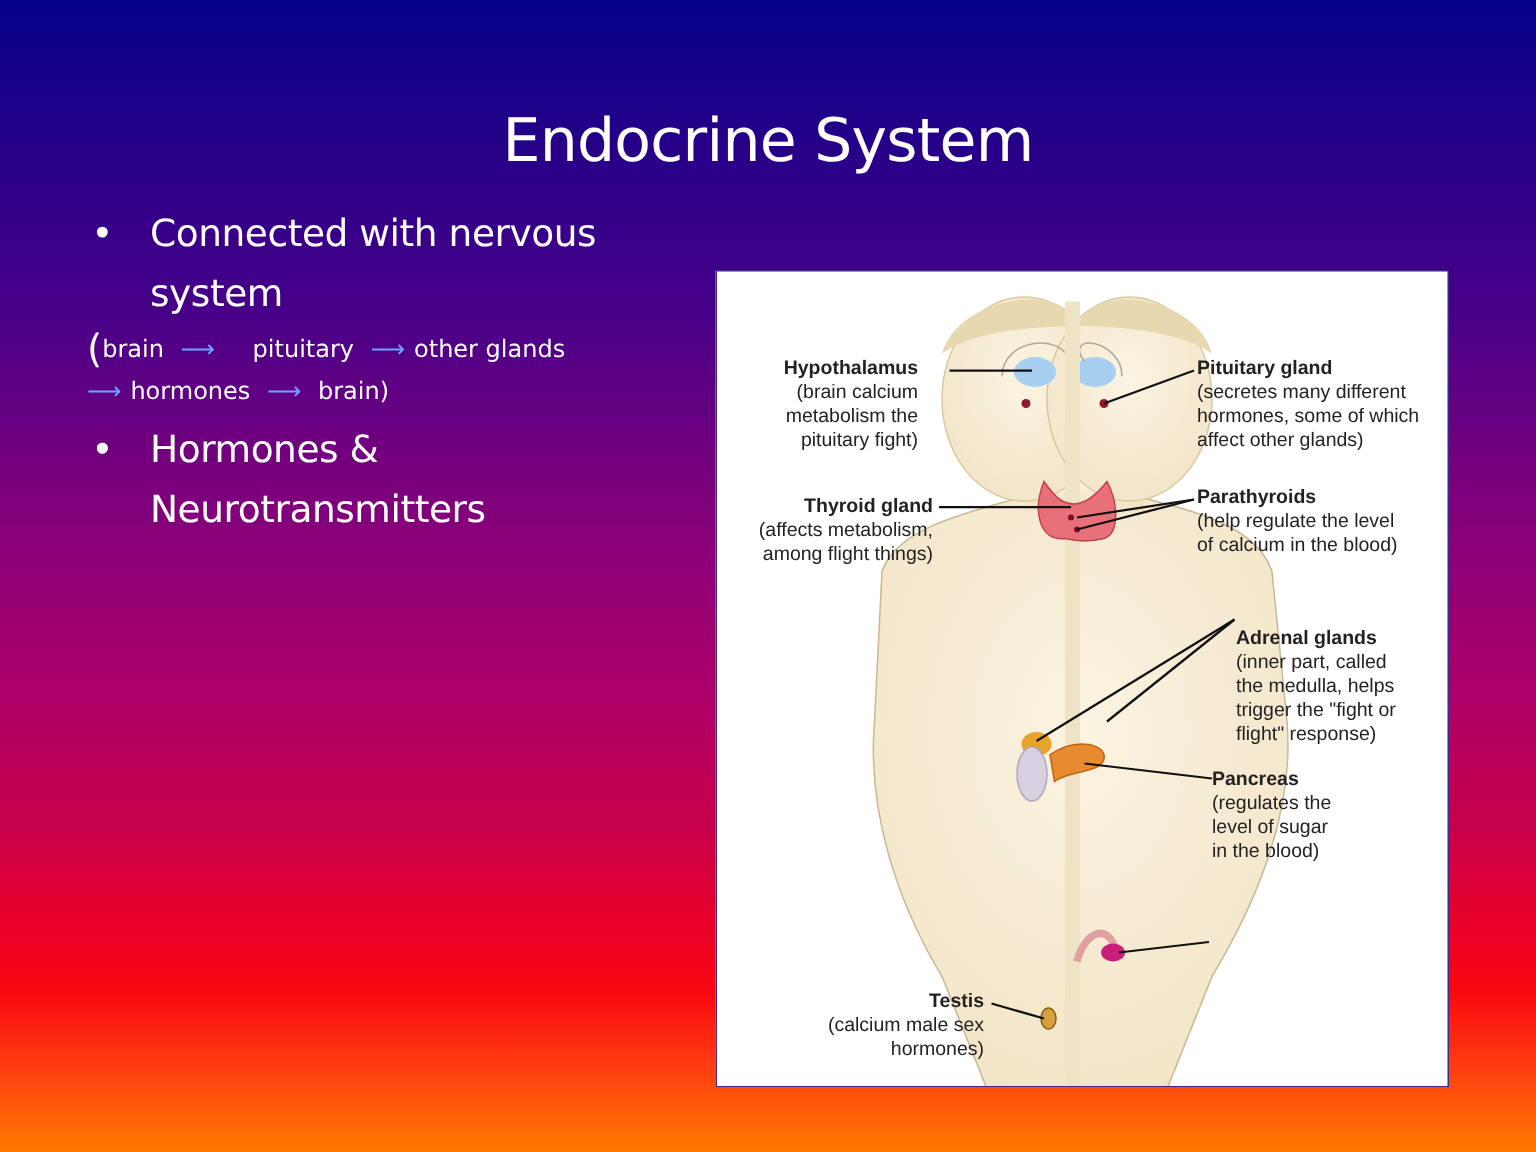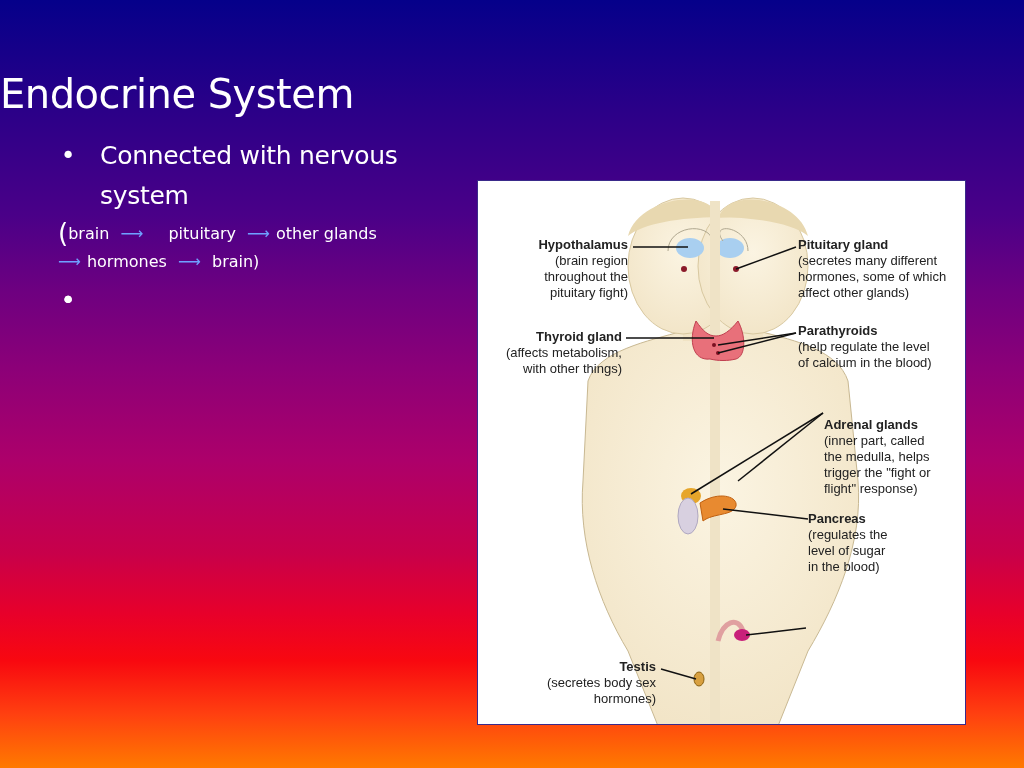--- a/index.html
+++ b/index.html
@@ -6,21 +6,21 @@
   body {
     width:1024px; height:768px; overflow:hidden; position:relative;
     background: linear-gradient(to bottom,
       #05008a 0%, #2a0088 14%, #4a0088 28%, #6e0080 38%,
       #8c0078 48%, #ad006a 60%, #c8004a 72%, #e8002a 80%,
       #f80810 86%, #ff4010 93%, #ff7a00 100%);
     font-family: "DejaVu Sans", "Liberation Sans", sans-serif;
     color:#fff;
   }
   .title {
-    position:absolute; left:0; top:44px; width:1024px; 
+    position:absolute; left:0; top:44px; width:1024px; text-align:center;
     font-size:40px; letter-spacing:-0.5px; font-weight:normal;
   }
   .content { position:absolute; left:58px; top:136px; width:400px; }
   .bullet { position:relative; padding-left:42px; font-size:25px; line-height:40px; letter-spacing:-0.3px; }
   .bullet .dot { position:absolute; left:0; top:0; width:20px; text-align:center; }
   .bullet-gap { margin-top:4px; }
   .flow { font-size:16px; line-height:30px; margin-top:2px; }
   .flow .paren { font-size:26px; vertical-align:-3px; }
   .flow .arrow { color:#6fa0ff; display:inline-block; margin:0 6px; font-size:16px; }
   .flow-line2 { margin-top:-2px; }
@@ -57,20 +57,21 @@
         <span class="arrow">⟶</span>
         <span>brain)</span>
       </div>
     </div>
 
     <div class="bullet bullet-gap">
       <span class="dot">•</span>
     </div>
     <div class="bullet bullet-gap">
       <span class="dot">•</span>
+      <span>Hormones &amp; Neurotransmitters</span>
     </div>
   </div>
 
   <div class="figure">
     <svg width="489" height="545" viewBox="0 0 489 545">
       <defs>
         <radialGradient id="skin" cx="50%" cy="40%" r="70%">
           <stop offset="0%" stop-color="#fbf4e2"></stop>
           <stop offset="100%" stop-color="#f1e3c4"></stop>
         </radialGradient>
@@ -111,38 +112,38 @@
       <line x1="148" y1="157" x2="236" y2="157" stroke="#111" stroke-width="1.5"></line>
       <line x1="240" y1="164" x2="318" y2="152" stroke="#111" stroke-width="1.5"></line>
       <line x1="240" y1="172" x2="318" y2="152" stroke="#111" stroke-width="1.5"></line>
       <line x1="213" y1="313" x2="345" y2="232" stroke="#111" stroke-width="1.5"></line>
       <line x1="260" y1="300" x2="345" y2="232" stroke="#111" stroke-width="1.5"></line>
       <line x1="245" y1="328" x2="330" y2="338" stroke="#111" stroke-width="1.5"></line>
       <line x1="268" y1="454" x2="328" y2="447" stroke="#111" stroke-width="1.5"></line>
       <line x1="183" y1="488" x2="218" y2="498" stroke="#111" stroke-width="1.5"></line>
     </svg>
 
-    <div class="lbl right" style="left:20px; top:56px; width:130px;">
+    <div class="lbl right" style="left:4px; top:56px; width:130px;">
       <b>Hypothalamus</b>
-      <div>(brain region</div>
-      <div>throughout the</div>
+      <div>(brain calcium</div>
+      <div>metabolism the</div>
       <div>pituitary fight)</div>
     </div>
 
     <div class="lbl" style="left:320px; top:56px; width:165px;">
       <b>Pituitary gland</b>
       <div>(secretes many different</div>
       <div>hormones, some of which</div>
       <div>affect other glands)</div>
     </div>
 
     <div class="lbl right" style="left:4px; top:148px; width:140px;">
       <b>Thyroid gland</b>
       <div>(affects metabolism,</div>
-      <div>with other things)</div>
+      <div>among flight things)</div>
     </div>
 
     <div class="lbl" style="left:320px; top:142px; width:165px;">
       <b>Parathyroids</b>
       <div>(help regulate the level</div>
       <div>of calcium in the blood)</div>
     </div>
 
     <div class="lbl" style="left:346px; top:236px; width:140px;">
       <b>Adrenal glands</b>
@@ -155,17 +156,17 @@
     <div class="lbl" style="left:330px; top:330px; width:140px;">
       <b>Pancreas</b>
       <div>(regulates the</div>
       <div>level of sugar</div>
       <div>in the blood)</div>
     </div>
 
 
     <div class="lbl right" style="left:40px; top:478px; width:138px;">
       <b>Testis</b>
-      <div>(secretes body sex</div>
+      <div>(calcium male sex</div>
       <div>hormones)</div>
     </div>
   </div>
 </div>
 
 </body></html>

